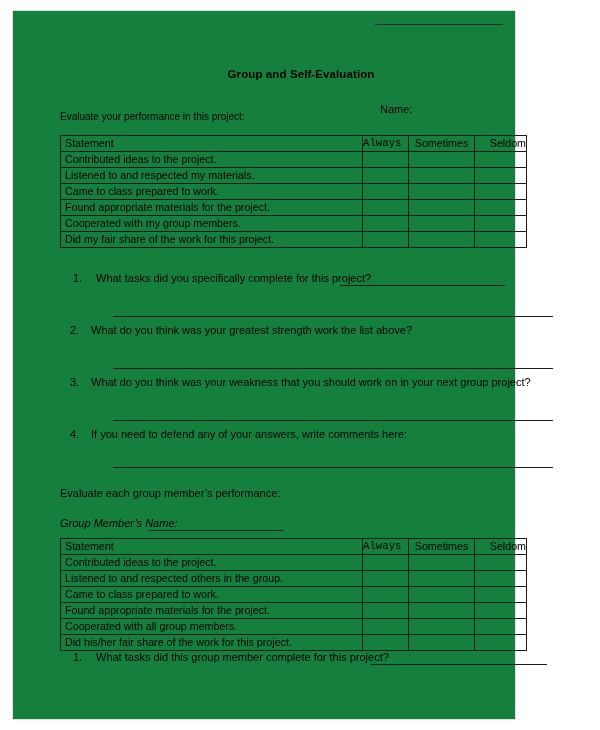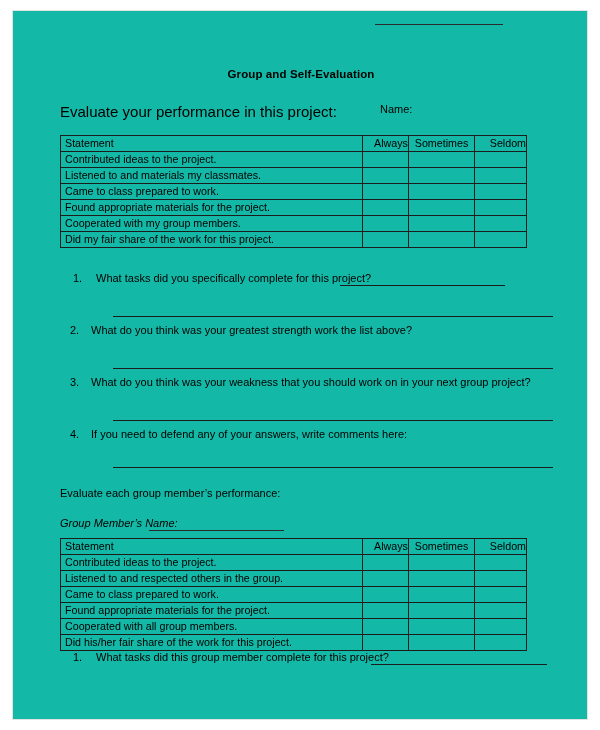--- a/index.html
+++ b/index.html
@@ -13,25 +13,25 @@
     background: #ffffff;
     font-family: "Liberation Sans", sans-serif;
     color: #000000;
     overflow: hidden;
   }
 
   .page {
     position: absolute;
     left: 12px;
     top: 10px;
-    width: 576px;
+    width: 504px;
     height: 710px;
     border: 1px solid #e2e2e2;
     box-sizing: border-box;
-    background: #14b8a6;
+    background: #15803d;
   }
 
   .sheet {
     position: absolute;
     left: 0;
     top: 0;
     width: 576px;
     height: 710px;
   }
 
@@ -51,22 +51,22 @@
   .intro-row {
     position: absolute;
     left: 47px;
     top: 92px;
     width: 500px;
     height: 16px;
   }
   .intro-label {
     position: absolute;
     left: 0;
-    top: 0;
-    font-size: 15px;
+    top: 8px;
+    font-size: 10px;
     white-space: nowrap;
   }
   .name-label {
     position: absolute;
     left: 320px;
     top: 0;
     font-size: 11px;
     white-space: nowrap;
   }
   .name-rule {
@@ -91,21 +91,21 @@
     height: 15px;
     line-height: 15px;
     font-weight: normal;
     text-align: left;
     vertical-align: middle;
     box-sizing: border-box;
     overflow: hidden;
     white-space: nowrap;
   }
   .eval-table .c-stmt  { width: 302px; }
-  .eval-table .c-al    { width: 46px;  text-align: left; padding-left: 11px; }
+  .eval-table .c-al    { width: 46px;  text-align: left; padding-left: 0; font-family: Liberation Mono, monospace; }
   .eval-table .c-som   { width: 66px;  text-align: center; padding-left: 0; }
   .eval-table .c-sel   { width: 52px;  text-align: right; padding-left: 0; }
 
   #table-self   { left: 47px; top: 124px; }
   #table-member { left: 47px; top: 527px; }
 
   
   .q-line {
     position: absolute;
     font-size: 11px;
@@ -196,21 +196,21 @@
         </tr>
       </thead>
       <tbody>
         <tr>
           <td class="c-stmt">Contributed ideas to the project.</td>
           <td class="c-al"></td>
           <td class="c-som"></td>
           <td class="c-sel"></td>
         </tr>
         <tr>
-          <td class="c-stmt">Listened to and materials my classmates.</td>
+          <td class="c-stmt">Listened to and respected my materials.</td>
           <td class="c-al"></td>
           <td class="c-som"></td>
           <td class="c-sel"></td>
         </tr>
         <tr>
           <td class="c-stmt">Came to class prepared to work.</td>
           <td class="c-al"></td>
           <td class="c-som"></td>
           <td class="c-sel"></td>
         </tr>

